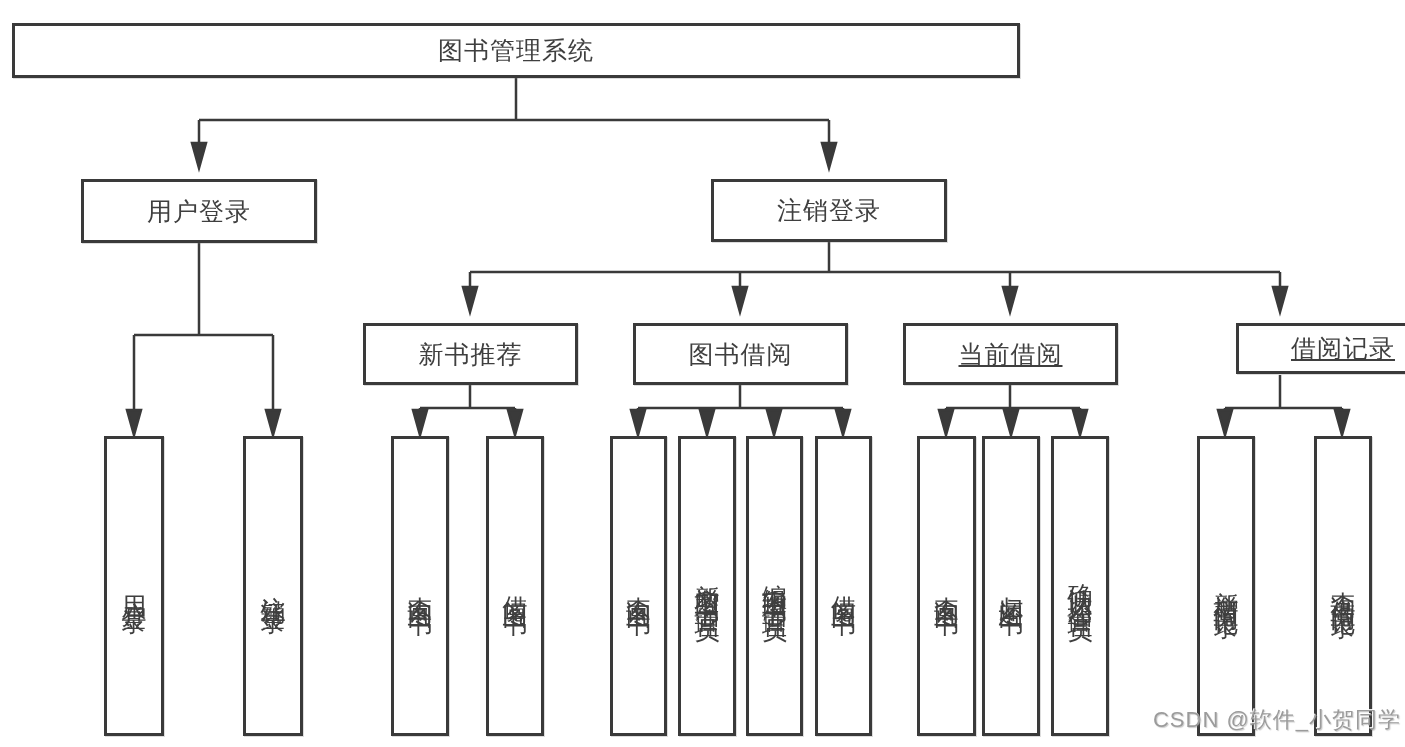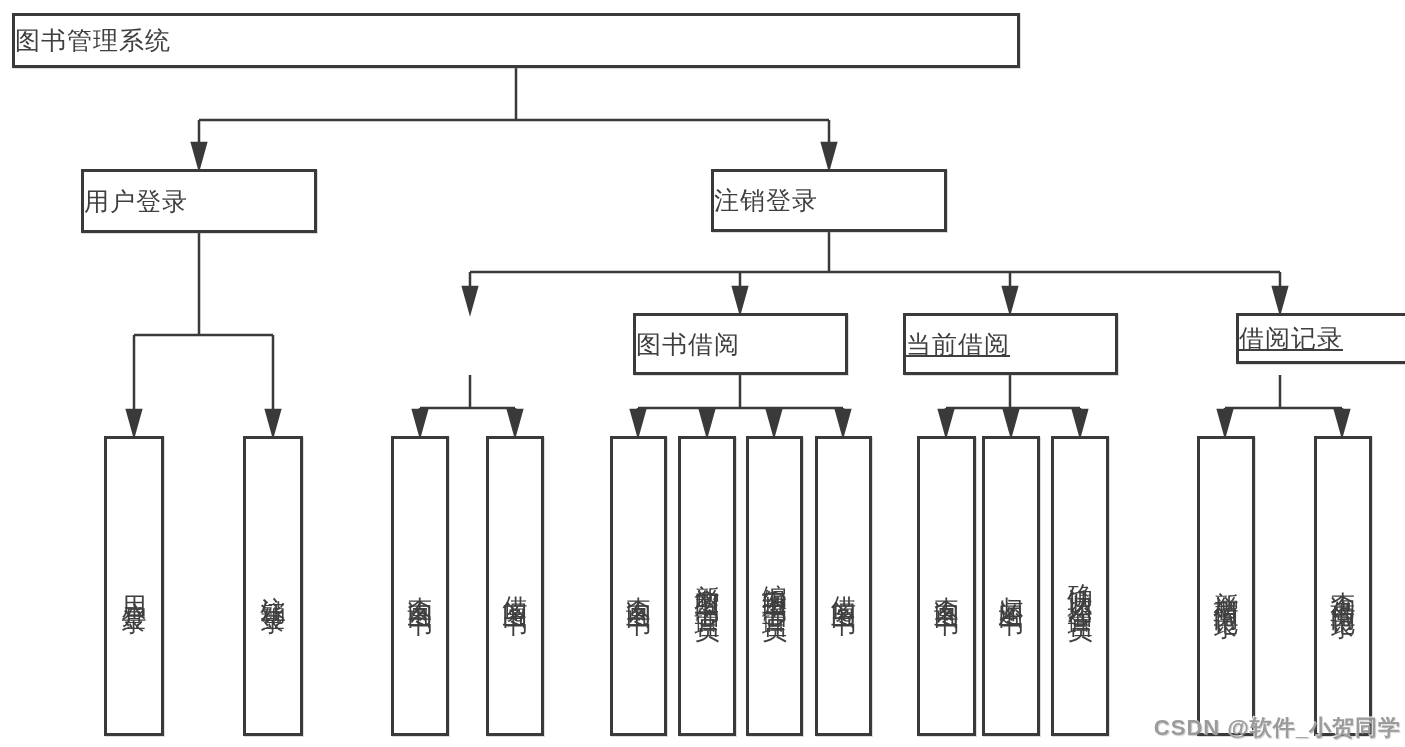--- a/index.html
+++ b/index.html
@@ -9,52 +9,52 @@
     background:#ffffff;
     font-family:"Liberation Sans","DejaVu Sans",sans-serif;
     color:#3f3f3f;
     overflow:hidden;
   }
   .lines{position:absolute;left:0;top:0;width:1405px;height:747px;}
   .node{
     position:absolute;
     border:3px solid #3a3a3a;
     background:#ffffff;
-    display:flex;align-items:center;
+    display:flex;align-items:center;justify-content:center;
     box-sizing:border-box;
     font-size:25px;
     letter-spacing:1px;
     color:#3f3f3f;
     box-shadow:1px 1px 0 rgba(120,120,120,.25);
+    margin-top:10px;
   }
   .vnode{
     position:absolute;
     border:3px solid #3a3a3a;
     background:#ffffff;
     display:flex;align-items:center;justify-content:center;
     box-sizing:border-box;
     box-shadow:1px 1px 0 rgba(120,120,120,.25);
   }
   .vtext{
     writing-mode:vertical-rl;
     text-orientation:mixed;
     font-size:25px;
     letter-spacing:5px;
     line-height:1.0;
     color:#3f3f3f;
     white-space:nowrap;
   }
   .watermark{
     position:absolute;
-    right:4px;bottom:4px;
+    right:4px;bottom:12px;
     font-size:22px;
     color:#9b9b9b;
     letter-spacing:1px;
     text-shadow:-1px -1px 0 rgba(255,255,255,.9),1px 1px 1px rgba(110,110,110,.35);
-    font-weight:bold;
   }
 </style>
 </head>
 <body>
 
 <div class="stage">
 
   <svg class="lines" viewBox="0 0 1405 747" xmlns="http://www.w3.org/2000/svg">
     <g stroke="#3a3a3a" stroke-width="2.5" fill="#3a3a3a">
       <path d="M516 68 V120 M199 120 H829 M199 120 V144 M829 120 V144" fill="none"></path>
@@ -102,20 +102,23 @@
     <span>图书管理系统</span>
   </div>
 
   <div class="node" style="left:81px;top:169px;width:236px;height:64px;">
     <span>用户登录</span>
   </div>
   <div class="node" style="left:711px;top:169px;width:236px;height:63px;">
     <span>注销登录</span>
   </div>
 
+  <div class="node" style="left:363px;top:313px;width:215px;height:62px;">
+    <span>新书推荐</span>
+  </div>
   <div class="node" style="left:633px;top:313px;width:215px;height:62px;">
     <span>图书借阅</span>
   </div>
   <div class="node" style="left:903px;top:313px;width:215px;height:62px;text-decoration:underline;">
     <span>当前借阅</span>
   </div>
   <div class="node" style="left:1236px;top:313px;width:214px;height:51px;text-decoration:underline;">
     <span>借阅记录</span>
   </div>
 

